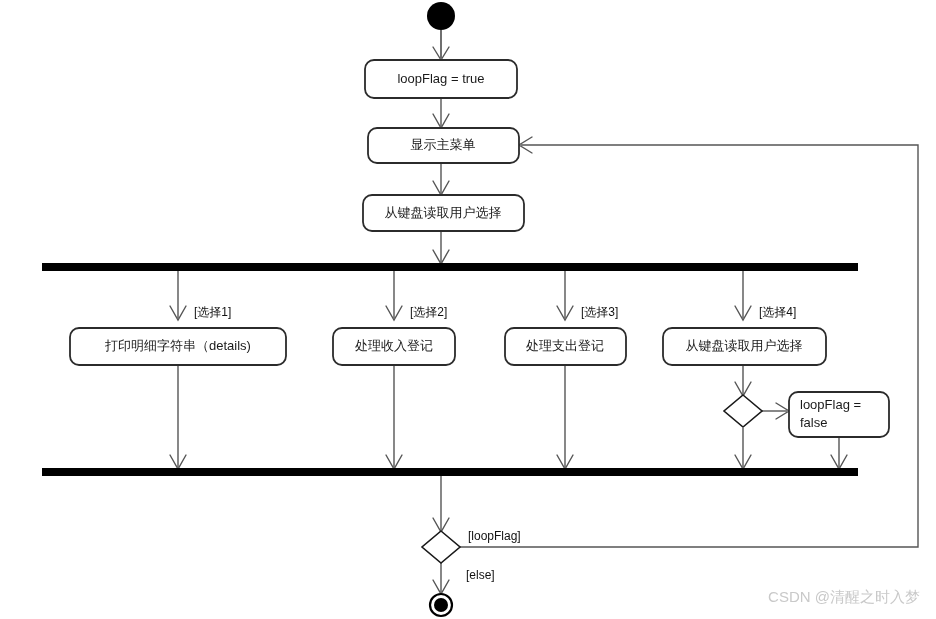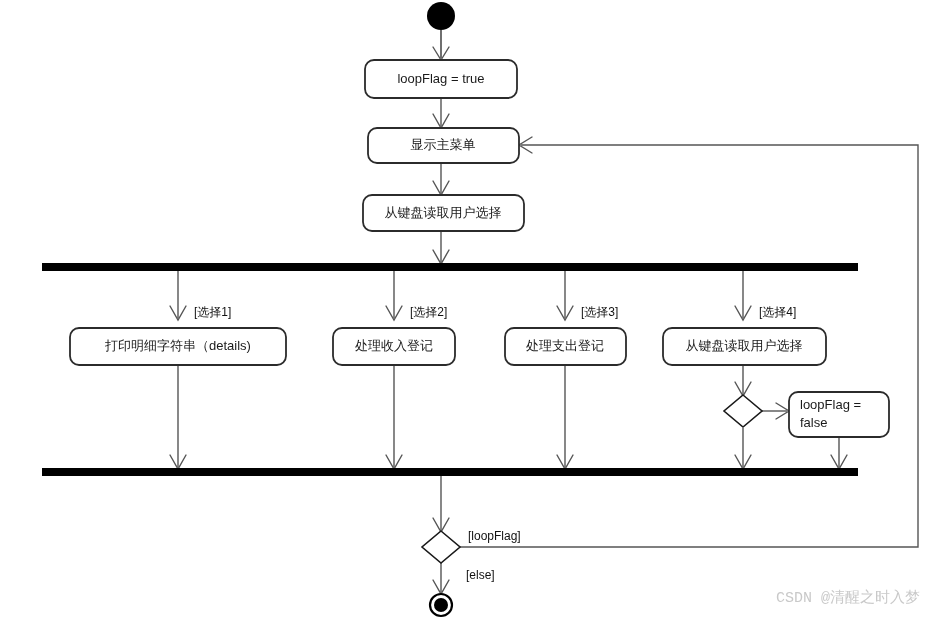--- a/index.html
+++ b/index.html
@@ -75,21 +75,21 @@
   }
   .final-inner {
     fill: #000000;
   }
   .watermark {
     position: absolute;
     right: 16px;
     bottom: 12px;
     font-size: 15px;
     color: #c9c9c9;
-    font-family: Liberation Mono, monospace;
+    font-family: Liberation Sans, sans-serif;
     white-space: nowrap;
     user-select: none;
     margin-top: 35px;
   }
 </style>
 </head>
 <body>
 
 <div id="canvas">
 

